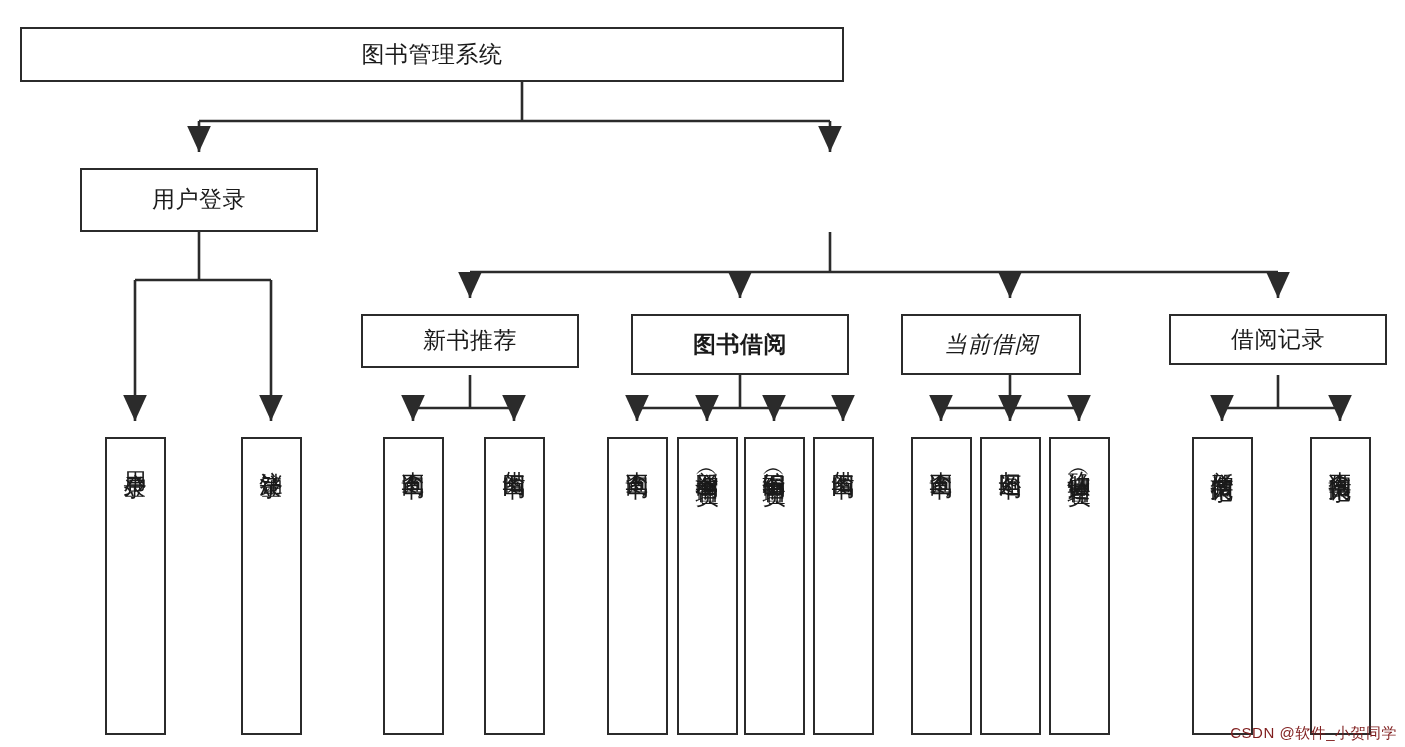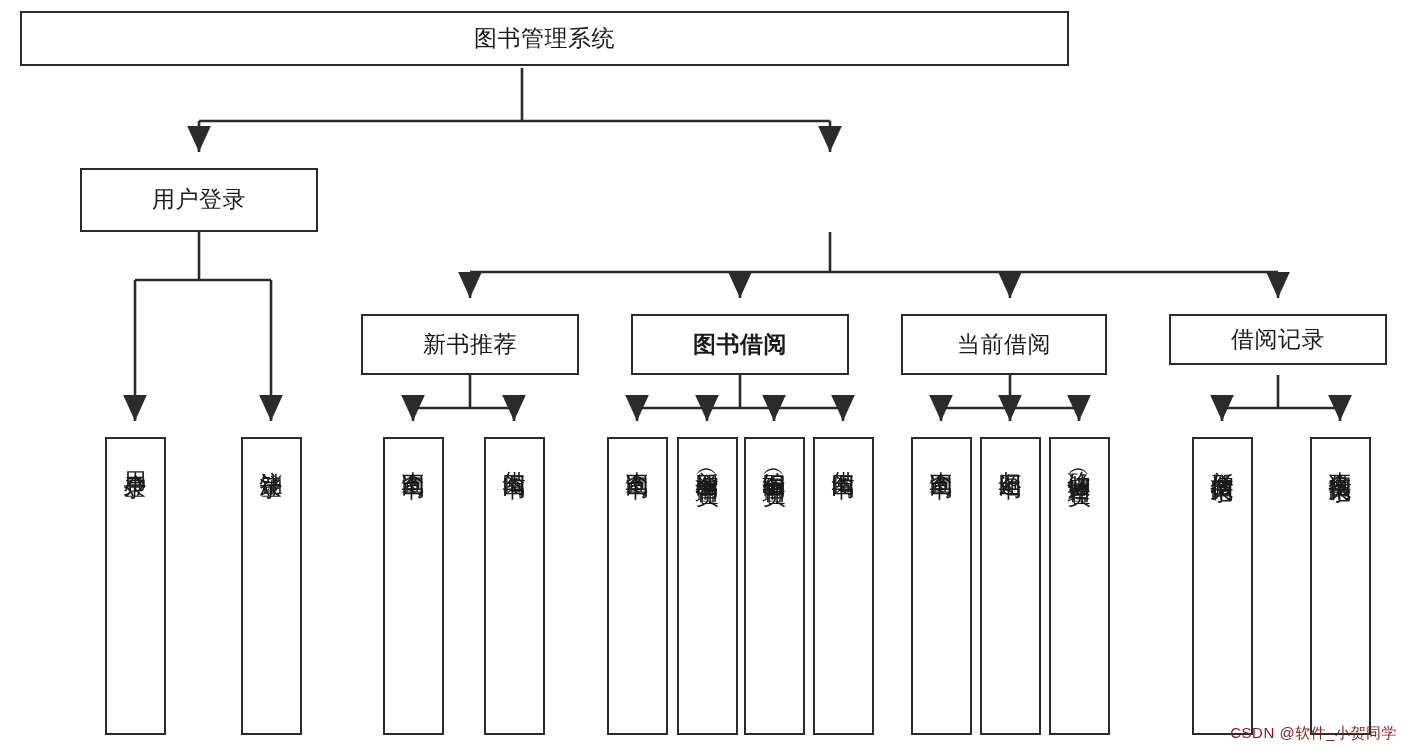--- a/index.html
+++ b/index.html
@@ -127,35 +127,35 @@
       <path d="M 1010 408 L 1010 421" marker-end="url(#arrowDown)"></path>
       <path d="M 1079 408 L 1079 421" marker-end="url(#arrowDown)"></path>
 
       <path d="M 1278 375 L 1278 408"></path>
       <path d="M 1222 408 L 1340 408"></path>
       <path d="M 1222 408 L 1222 421" marker-end="url(#arrowDown)"></path>
       <path d="M 1340 408 L 1340 421" marker-end="url(#arrowDown)"></path>
     </g>
   </svg>
 
-  <div class="node horiz root" style="left:20px; top:11px; width:1049px; height:55px;">
+  <div class="node horiz root" style="left:20px; top:27px; width:824px; height:55px;">
     <span class="label">图书管理系统</span>
   </div>
 
   <div class="node horiz" style="left:80px; top:168px; width:238px; height:64px;">
     <span class="label">用户登录</span>
   </div>
 
-  <div class="node horiz" style="left:361px; top:314px; width:218px; height:61px;">
+  <div class="node horiz" style="left:361px; top:314px; width:218px; height:54px;">
     <span class="label">新书推荐</span>
   </div>
   <div class="node horiz" style="left:631px; top:314px; width:218px; height:61px;font-weight:bold;">
     <span class="label">图书借阅</span>
   </div>
-  <div class="node horiz" style="left:901px; top:314px; width:206px; height:61px;">
+  <div class="node horiz" style="left:901px; top:314px; width:180px; height:61px;font-style:italic;">
     <span class="label">当前借阅</span>
   </div>
   <div class="node horiz" style="left:1169px; top:314px; width:218px; height:51px;">
     <span class="label">借阅记录</span>
   </div>
 
   <div class="node vert" style="left:105px; top:437px; width:61px; height:298px;">
     <span class="label">用户登录</span>
   </div>
   <div class="node vert" style="left:241px; top:437px; width:61px; height:298px;">

